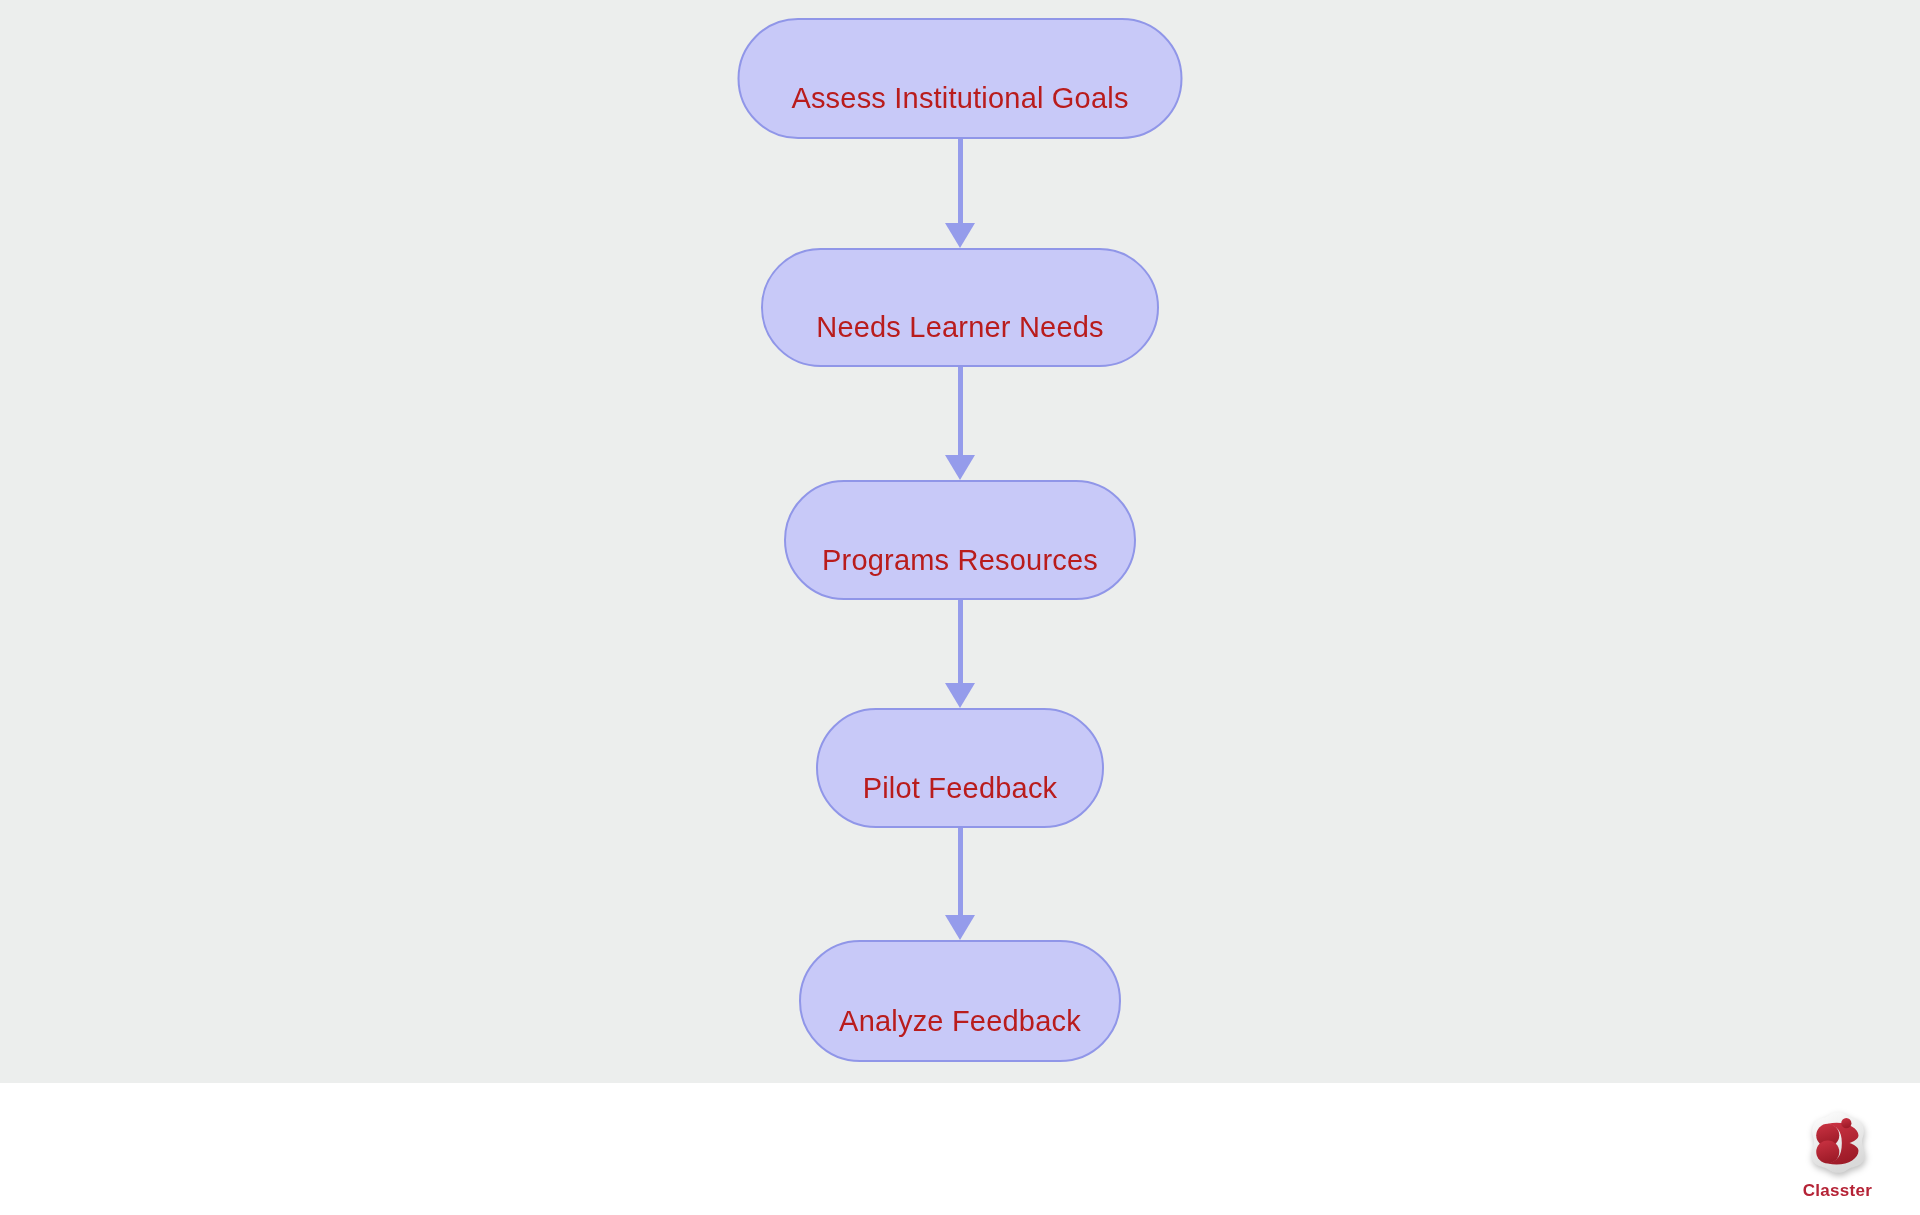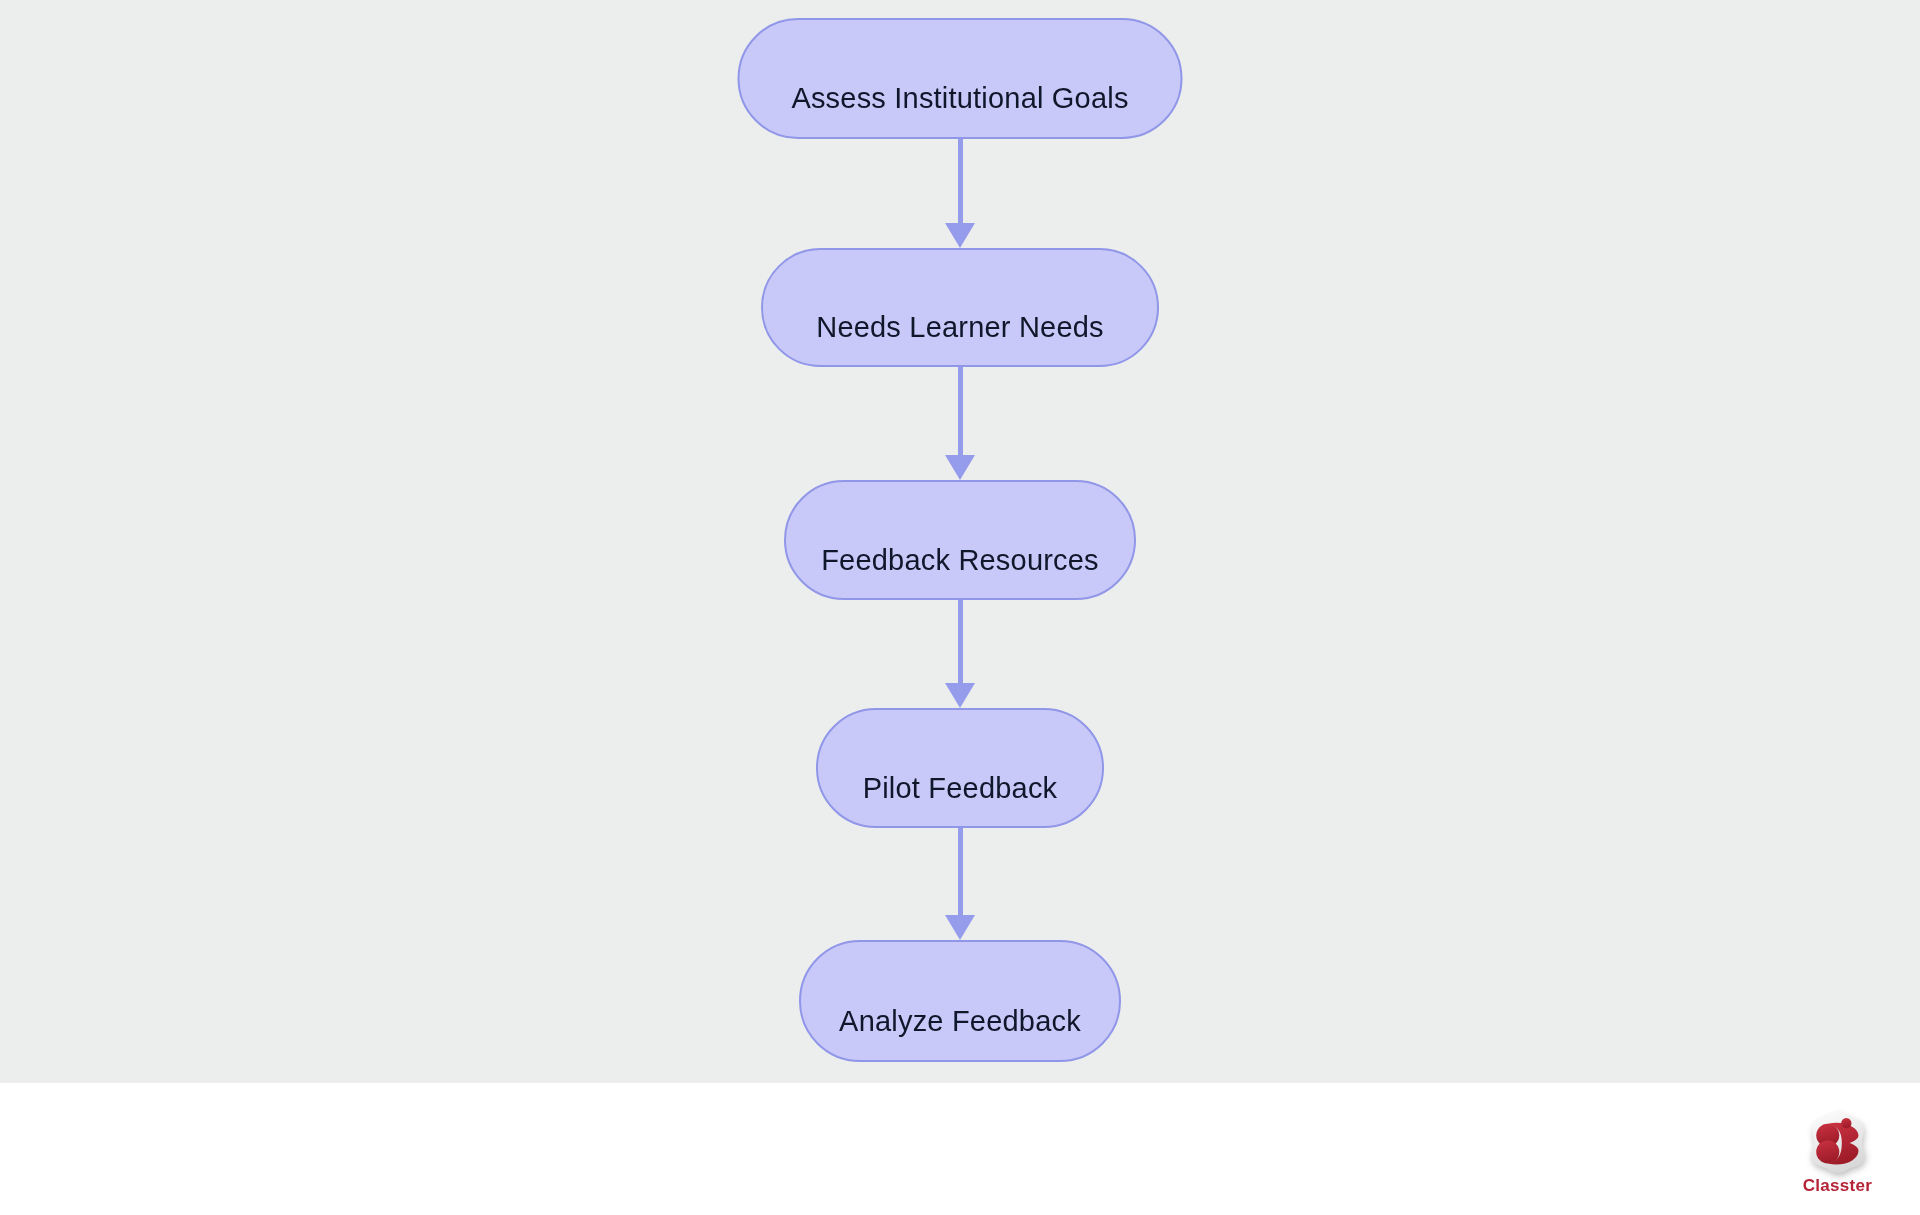--- a/index.html
+++ b/index.html
@@ -22,21 +22,21 @@
     transform: translateX(-50%);
     background: #c8c9f8;
     border: 2px solid #9096e8;
     border-radius: 62px;
     display: flex;
     align-items: center;
     justify-content: center;
     box-sizing: border-box;
   }
   .flow-node span {
-    color: #0f172a;
+    color: #b91c1c;
     font-size: 29px;
     font-weight: 400;
     letter-spacing: 0.2px;
     white-space: nowrap;
     margin-top: 40px;
   }
   .n1 { top: 18px;  width: 445px; height: 121px; }
   .n2 { top: 248px; width: 398px; height: 119px; }
   .n3 { top: 480px; width: 352px; height: 120px; }
   .n4 { top: 708px; width: 288px; height: 120px; }
@@ -75,20 +75,21 @@
     text-align: center;
   }
   .brand-badge {
     width: 64px; height: 66px;
     margin: 0 auto;
     display: block;
     filter: drop-shadow(1px 3px 3px rgba(0,0,0,0.25));
   }
   .brand-name {
     display: block;
+    margin-top: 5px;
     color: #b52336;
     font-size: 17px;
     font-weight: 700;
     letter-spacing: 0.3px;
   }
 </style>
 </head>
 <body>
 
 <div class="diagram-area">
@@ -105,21 +106,21 @@
   <div class="flow-node n2">
     <span>Needs Learner Needs</span>
   </div>
 
   <div class="flow-arrow a2">
     <div class="shaft"></div>
     <div class="head"></div>
   </div>
 
   <div class="flow-node n3">
-    <span>Feedback Resources</span>
+    <span>Programs Resources</span>
   </div>
 
   <div class="flow-arrow a3">
     <div class="shaft"></div>
     <div class="head"></div>
   </div>
 
   <div class="flow-node n4">
     <span>Pilot Feedback</span>
   </div>

